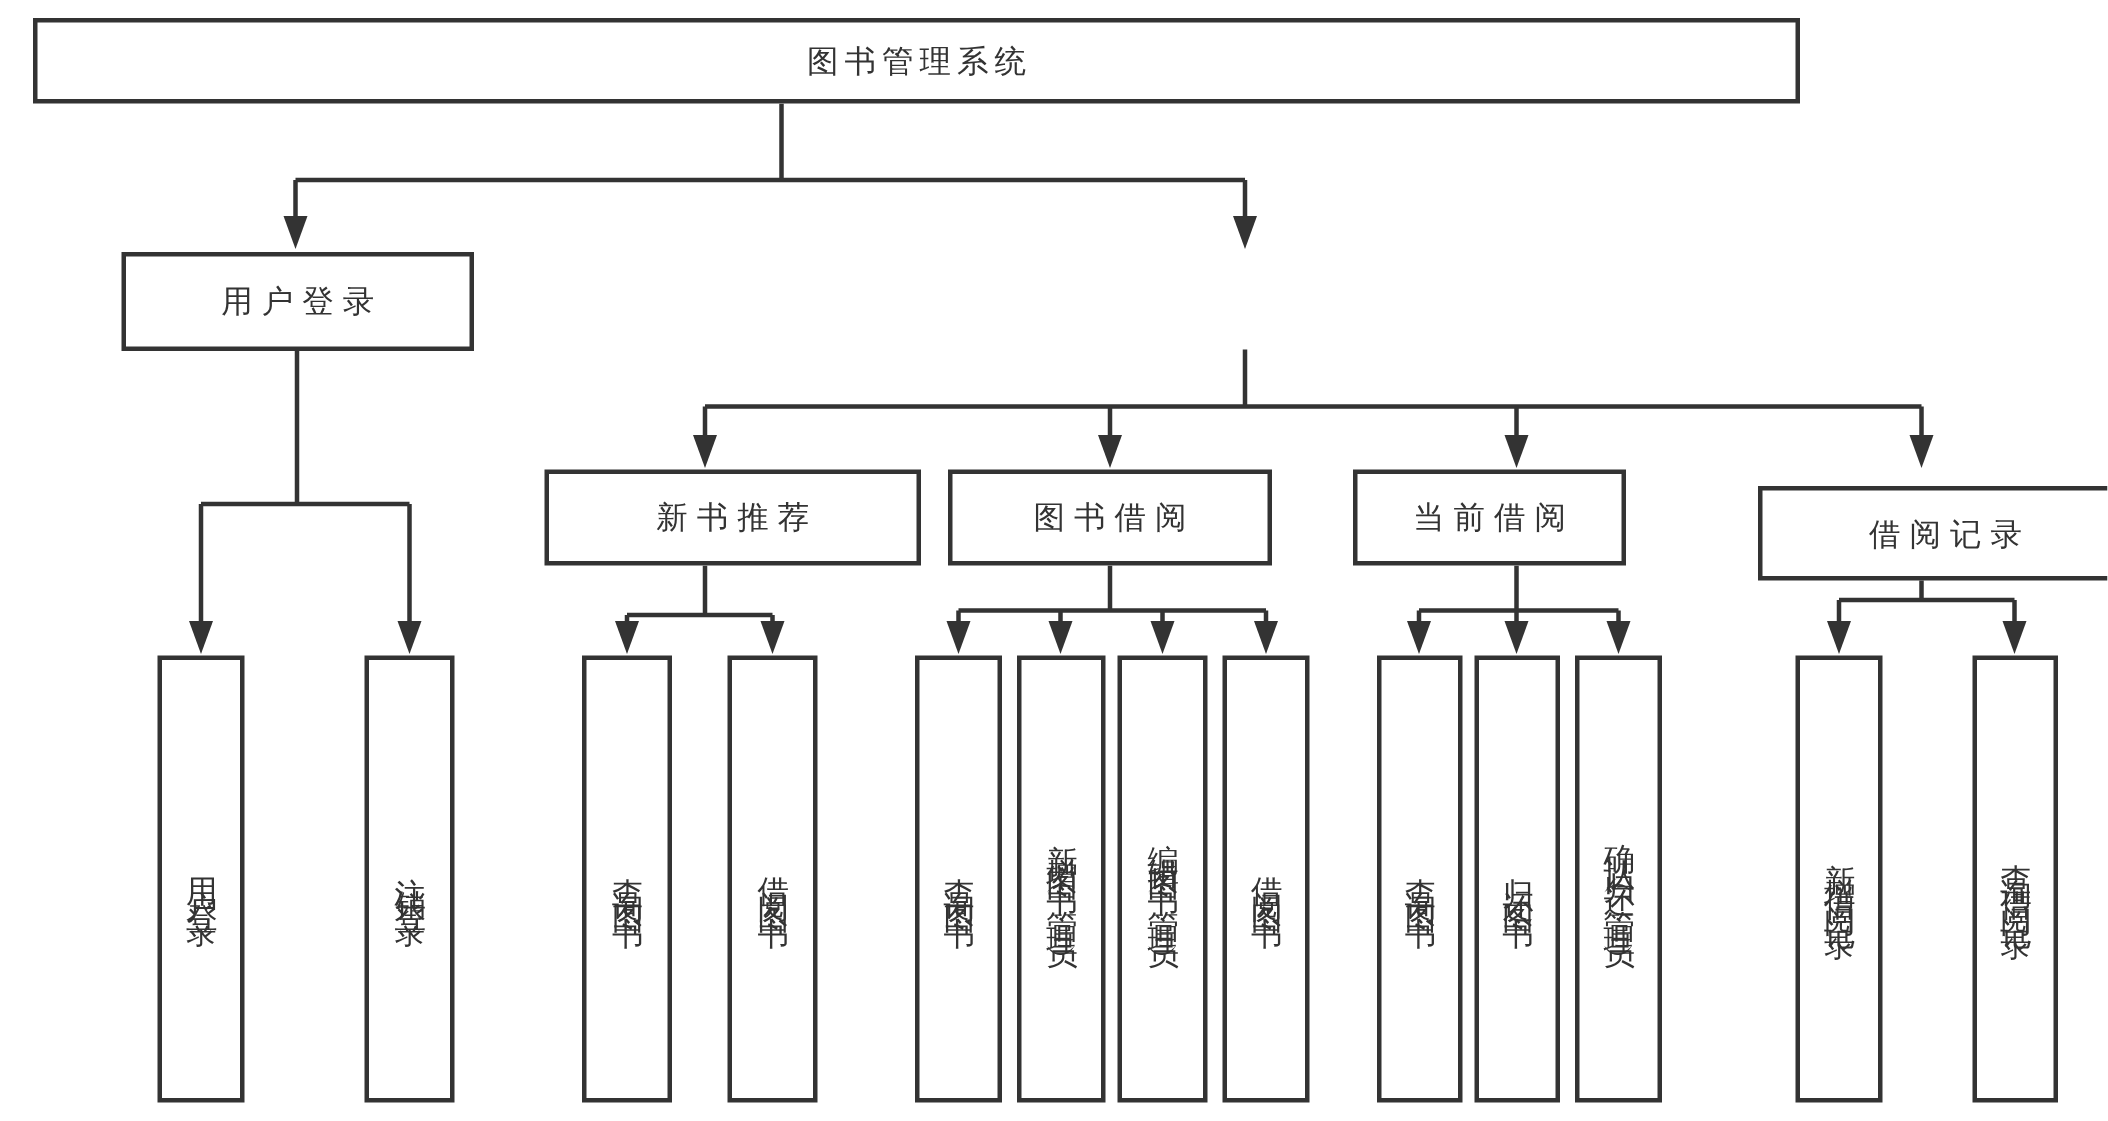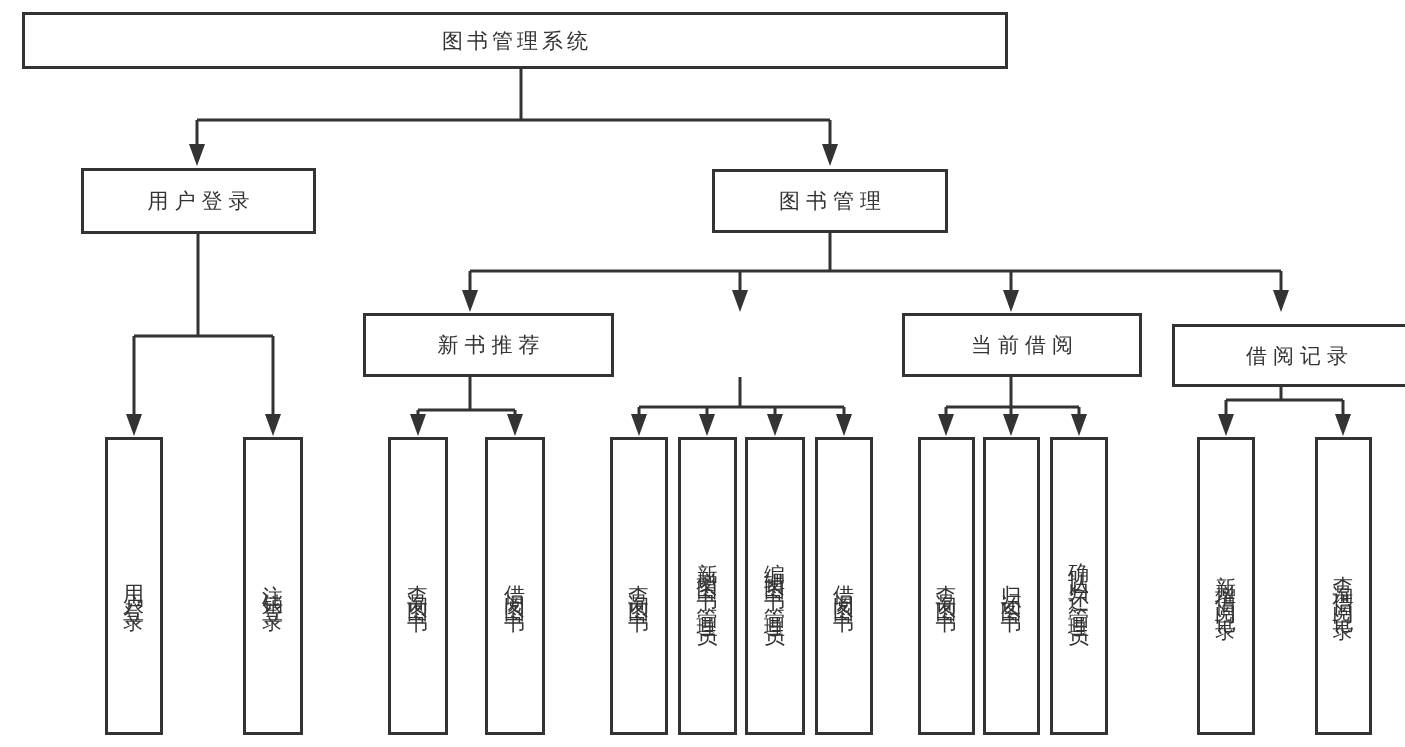--- a/index.html
+++ b/index.html
@@ -86,35 +86,35 @@
       <polygon points="1003,414 1019,414 1011,436"></polygon>
       <polygon points="1071,414 1087,414 1079,436"></polygon>
     </g>
     <g>
       <path d="M1281 376 V400 M1226 400 H1343 M1226 400 V424 M1343 400 V424"></path>
       <polygon points="1218,414 1234,414 1226,436"></polygon>
       <polygon points="1335,414 1351,414 1343,436"></polygon>
     </g>
   </svg>
 
-  <div class="box" style="left:22px;top:12px;width:986px;height:57px">
+  <div class="box" style="left:22px;top:12px;width:1178px;height:57px">
     <span class="lbl h root">图书管理系统</span>
   </div>
 
   <div class="box" style="left:81px;top:168px;width:235px;height:66px">
     <span class="lbl h">用户登录</span>
   </div>
-  <div class="box" style="left:712px;top:169px;width:236px;height:64px">
-    <span class="lbl h">图书管理</span>
-  </div>
 
   <div class="box" style="left:363px;top:313px;width:251px;height:64px">
     <span class="lbl h">新书推荐</span>
   </div>
-  <div class="box" style="left:902px;top:313px;width:240px;height:64px">
+  <div class="box" style="left:632px;top:313px;width:216px;height:64px">
+    <span class="lbl h">图书借阅</span>
+  </div>
+  <div class="box" style="left:902px;top:313px;width:182px;height:64px">
     <span class="lbl h">当前借阅</span>
   </div>
   <div class="box" style="left:1172px;top:324px;width:250px;height:63px">
     <span class="lbl h">借阅记录</span>
   </div>
 
   <div class="box" style="left:105px;top:437px;width:58px;height:298px">
     <span class="lbl v">用户登录</span>
   </div>
   <div class="box" style="left:243px;top:437px;width:60px;height:298px">

